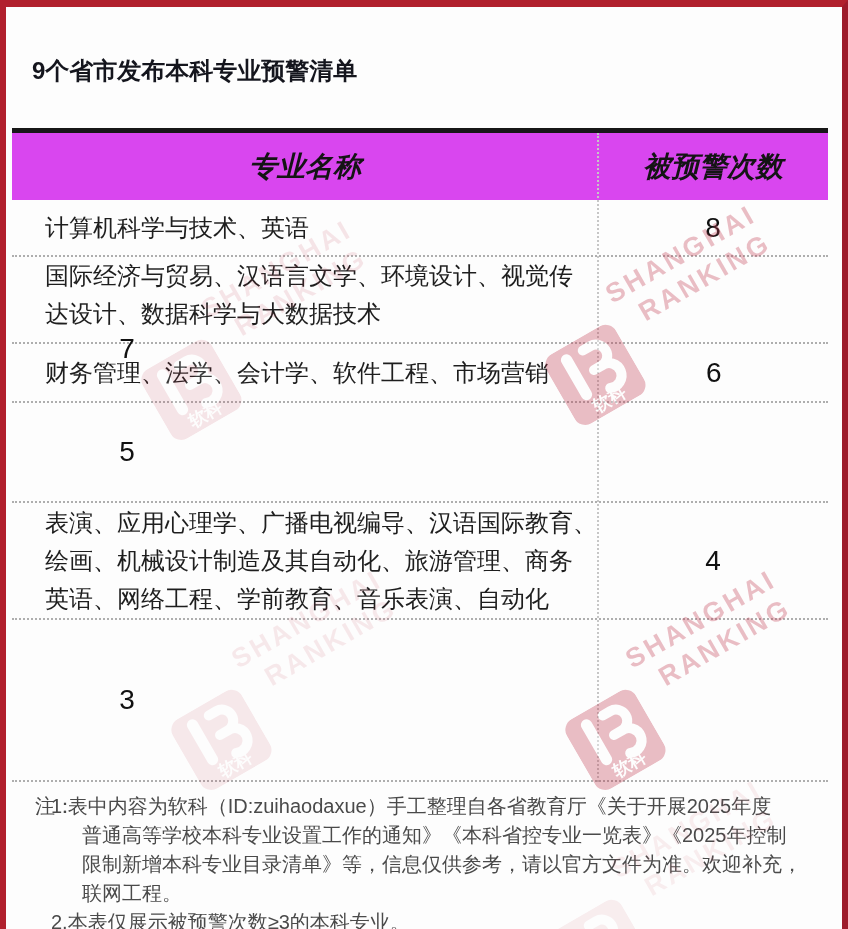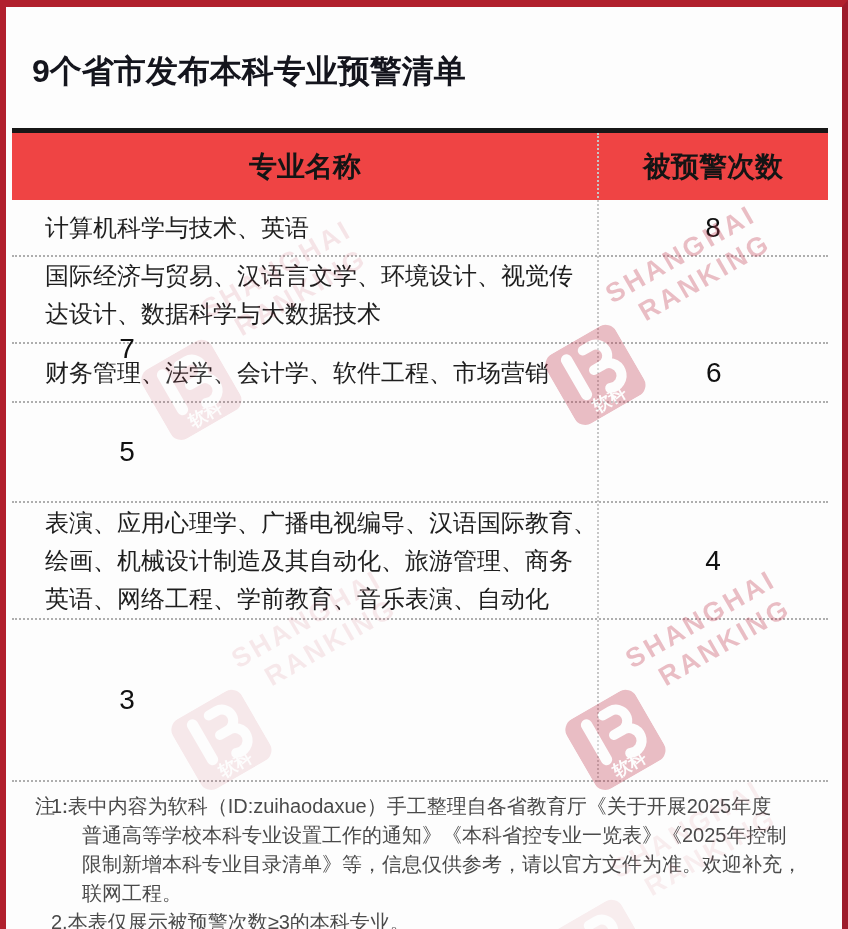--- a/index.html
+++ b/index.html
@@ -12,39 +12,40 @@
     height: 929px;
     background: #fdfdfd;
     border-top: 7px solid #b1202d;
     border-left: 6px solid #b1202d;
     border-right: 6px solid #9d1b2b;
     overflow: hidden;
   }
 
   .page-title {
     margin: 38px 0 0 26px;
-    font-size: 32px;
+    font-size: 24px;
     font-weight: bold;
     color: #14151d;
     line-height: 52px;
     white-space: nowrap;
   }
 
   .table-wrap {
     position: relative;
     margin: 31px 0 0 6px;
     width: 816px;
     border-top: 5px solid #171717;
     z-index: 1;
   }
 
   .thead {
     display: flex;
     height: 67px;
-    background: #ef4444;
+    background: #d946ef;
+    font-style: italic;
   }
   .th {
     display: flex;
     align-items: center;
     justify-content: center;
     font-weight: bold;
     font-size: 28px;
     color: #141414;
   }
   .th-majors { width: 586px; }

